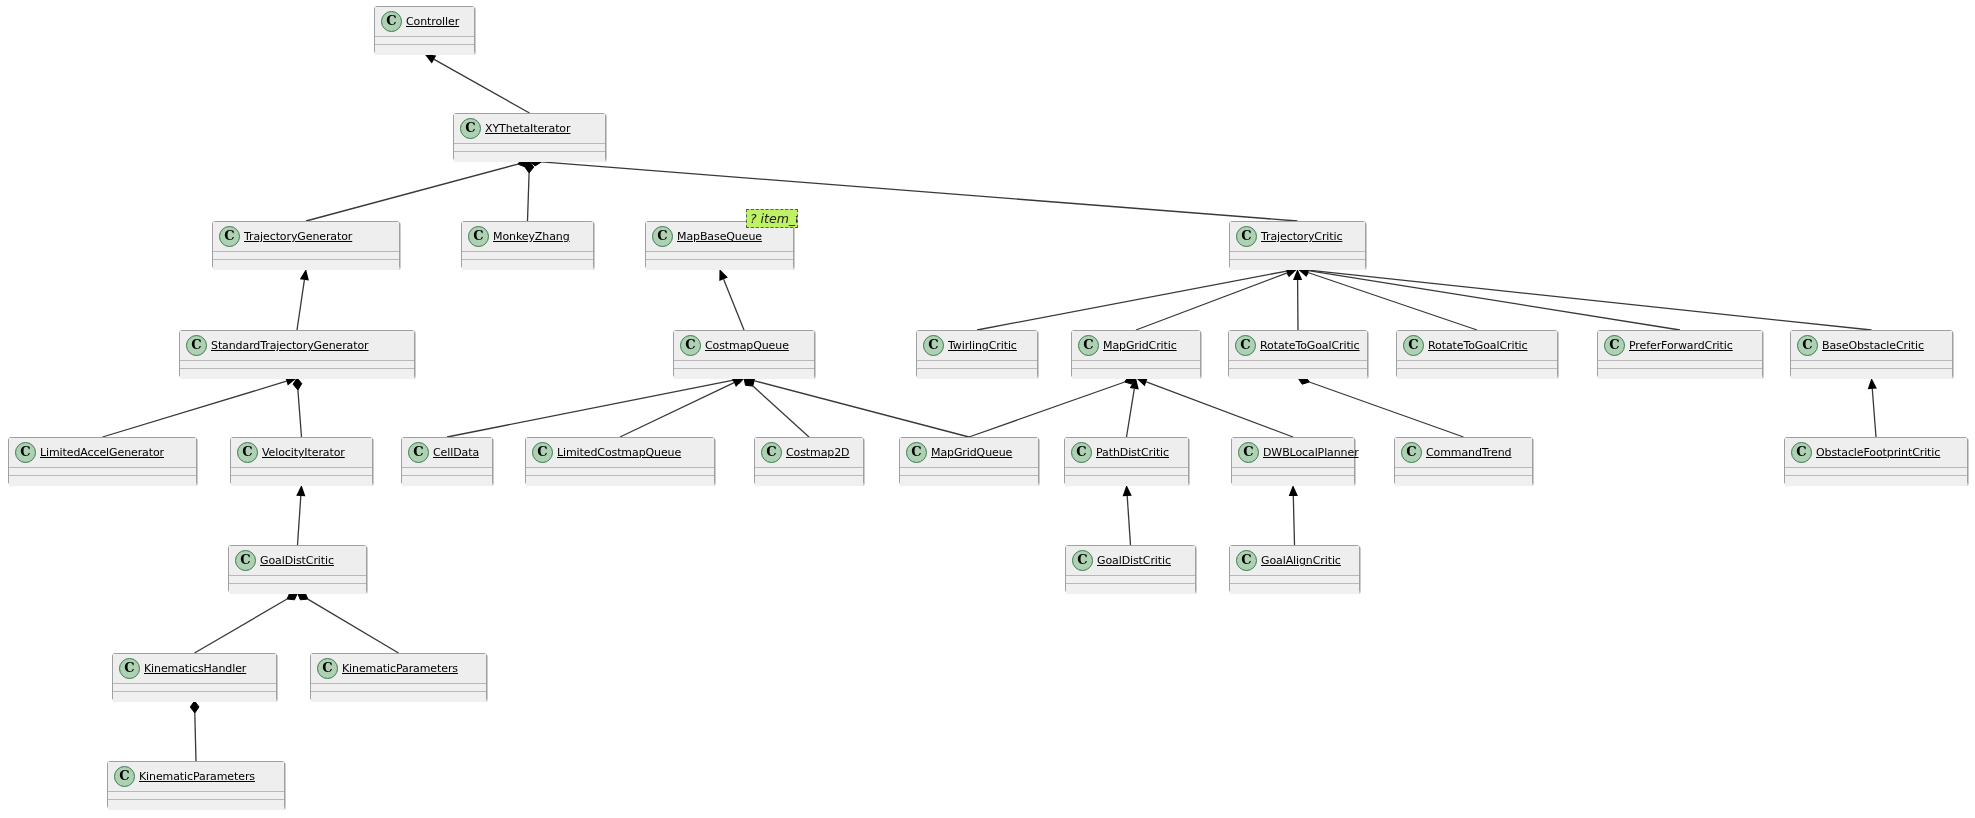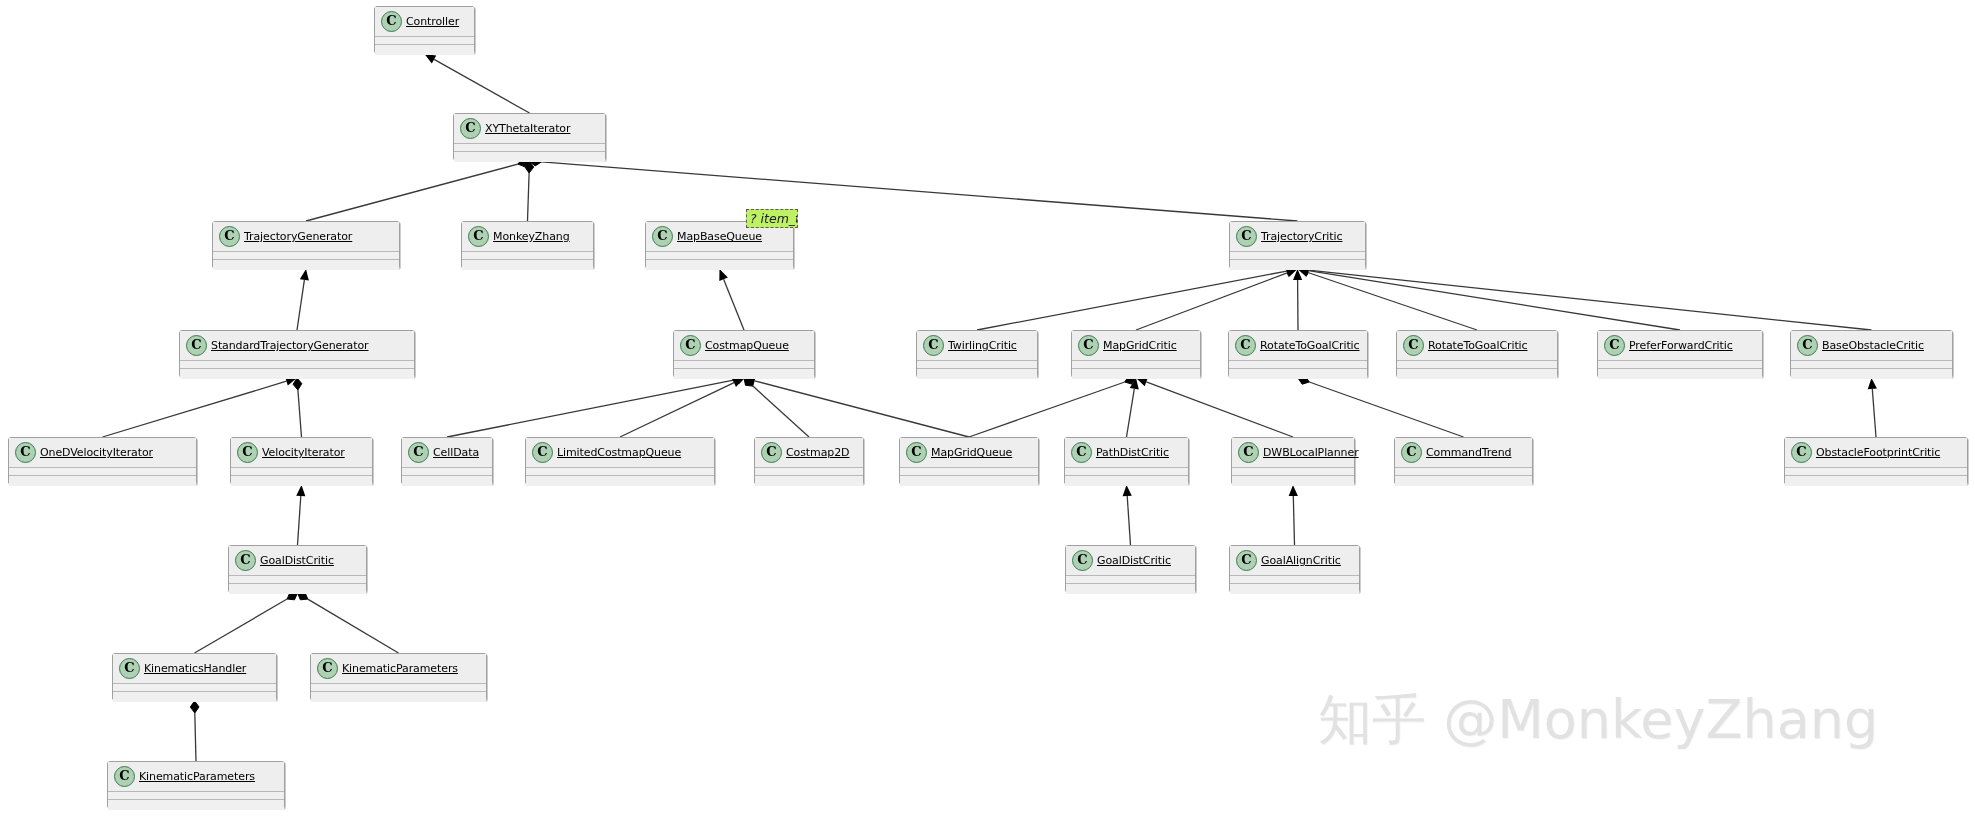--- a/index.html
+++ b/index.html
@@ -339,21 +339,21 @@
         <div class="uml-header">
           <div class="uml-icon">C</div>
           <span class="uml-name">BaseObstacleCritic</span>
         </div>
         <div class="uml-row"></div>
         <div class="uml-row last"></div>
       </div>
       <div class="uml-class" style="left: 8px; top: 437px; width: 189px; height: 48px;">
         <div class="uml-header">
           <div class="uml-icon">C</div>
-          <span class="uml-name">OneDVelocityIterator</span>
+          <span class="uml-name">LimitedAccelGenerator</span>
         </div>
         <div class="uml-row"></div>
         <div class="uml-row last"></div>
       </div>
       <div class="uml-class" style="left: 230px; top: 437px; width: 143px; height: 48px;">
         <div class="uml-header">
           <div class="uml-icon">C</div>
           <span class="uml-name">VelocityIterator</span>
         </div>
         <div class="uml-row"></div>
@@ -466,15 +466,14 @@
       <div class="uml-class" style="left: 107px; top: 761px; width: 178px; height: 48px;">
         <div class="uml-header">
           <div class="uml-icon">C</div>
           <span class="uml-name">KinematicParameters</span>
         </div>
         <div class="uml-row"></div>
         <div class="uml-row last"></div>
       </div>
     </div>
 
-  <div id="watermark" style="left: 1318px; top: 684px;">知乎 @MonkeyZhang</div>
 
 </div>
 
 </body></html>

